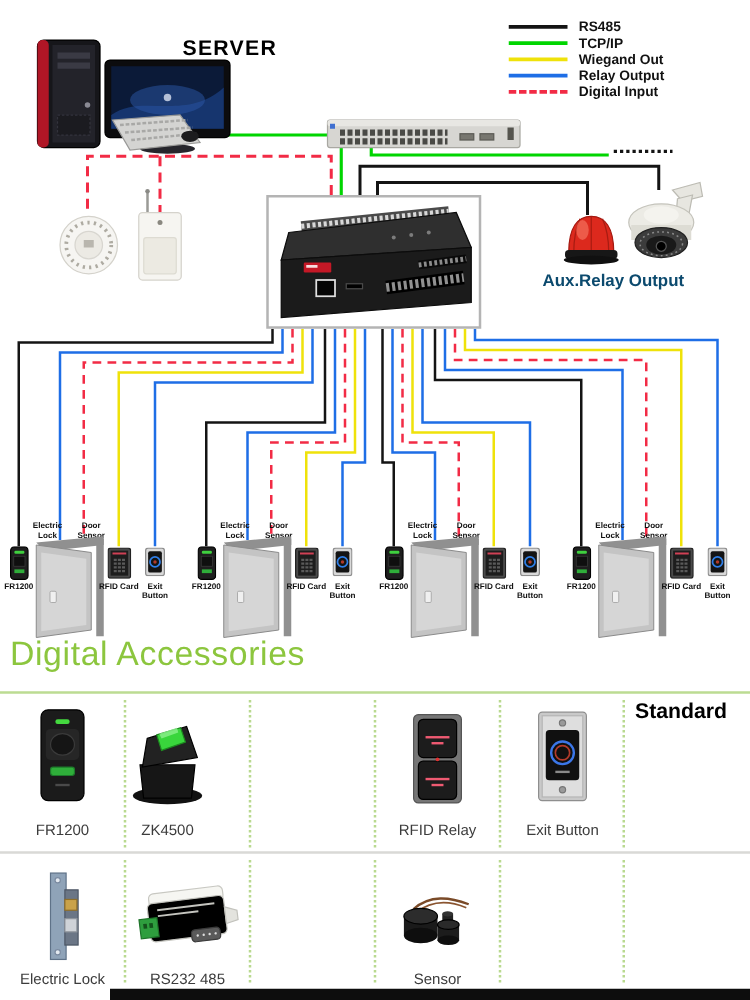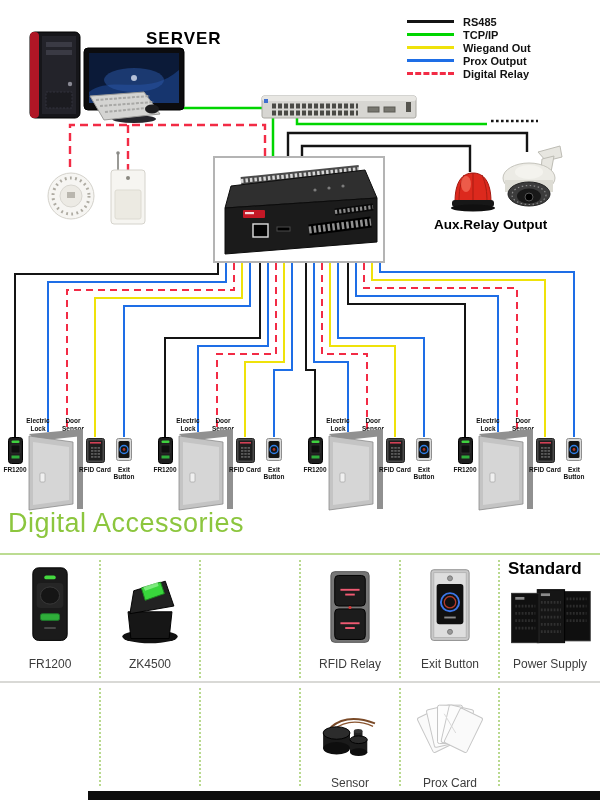--- a/index.html
+++ b/index.html
@@ -7,21 +7,21 @@
           font-family:"Liberation Sans",sans-serif;}
   .abs{position:absolute;}
   .wires{position:absolute;left:0;top:0;}
   
   .legend{position:absolute;left:407px;top:15px;}
   .leg-row{display:flex;align-items:center;height:13px;}
   .sw{display:inline-block;width:47px;height:0;border-top:3px solid #000;margin-right:9px;}
   .leg-lab{font-size:11px;font-weight:bold;color:#111;white-space:nowrap;}
   
   .server-lab{left:146px;top:29px;font-size:17px;font-weight:bold;letter-spacing:1px;color:#000;}
-  .aux-lab{left:434px;top:217px;font-size:13.5px;font-weight:bold;color:#000000;}
+  .aux-lab{left:434px;top:217px;font-size:13.5px;font-weight:bold;color:#0c4a6e;}
   
   .ctrl-box{left:213px;top:156px;width:172px;height:107px;background:#fff;border:2px solid #b4b4b4;box-sizing:border-box;}
   
   .door-group{position:absolute;top:415px;width:150px;height:102px;}
   .dcap{position:absolute;font-size:6.5px;font-weight:bold;color:#111;text-align:center;line-height:1.25;}
   .dev-lab{position:absolute;top:51px;font-size:6.5px;font-weight:bold;color:#111;text-align:center;width:34px;}
   
   .opt-head{left:8px;top:508px;font-size:27px;color:#8cc63e;font-weight:normal;letter-spacing:.5px;}
   .sec-topline{left:0;top:553px;width:600px;height:2px;background:#bcdc92;}
   .sec-midline{left:0;top:681px;width:600px;height:2px;background:#d9d9d6;}
@@ -106,26 +106,26 @@
     <span class="leg-lab">TCP/IP</span>
   </div>
 
   <div class="leg-row">
     <span class="sw" style="border-top-color: rgb(239, 226, 10);"></span>
     <span class="leg-lab">Wiegand Out</span>
   </div>
 
   <div class="leg-row">
     <span class="sw" style="border-top-color: rgb(30, 110, 230);"></span>
-    <span class="leg-lab">Prox Output</span>
+    <span class="leg-lab">Relay Output</span>
   </div>
 
   <div class="leg-row">
     <span class="sw" style="border-top-color: rgb(242, 43, 69); border-top-style: dashed;"></span>
-    <span class="leg-lab">Digital Relay</span>
+    <span class="leg-lab">Digital Input</span>
   </div>
 </div>
   </div>
 
   <div class="abs server-lab">SERVER</div>
 
   <svg class="abs" style="left:18px;top:22px" width="170" height="104" viewBox="0 0 170 104">
     <rect x="12" y="10" width="50" height="86" rx="5" fill="#16161a" stroke="#000"></rect>
     <rect x="12" y="10" width="9" height="86" rx="4" fill="#b01626"></rect>
     <rect x="24" y="14" width="34" height="78" fill="#23232a"></rect>
@@ -429,21 +429,21 @@
         <rect x="32" y="4" width="36" height="76" rx="6" fill="#1b1b1b" stroke="#000"></rect>
         <rect x="44" y="12" width="12" height="4" rx="2" fill="#44d93f"></rect>
         <rect x="36" y="20" width="28" height="26" rx="4" fill="#262626"></rect>
         <ellipse cx="50" cy="33" rx="10" ry="9" fill="#151515" stroke="#3a3a3a"></ellipse>
         <rect x="40" y="52" width="20" height="7" rx="2" fill="#2fae3a" stroke="#1d7a2a"></rect>
         <rect x="44" y="66" width="12" height="2" fill="#4a4a4a"></rect>
       </svg>
       <div class="cap">FR1200</div>
     </div>
 
-    <div class="cell" style="left:100px">
+    <div class="cell" style="left:84px">
       <svg class="art" viewBox="0 0 100 90">
         <ellipse cx="50" cy="76" rx="29" ry="7" fill="#111"></ellipse>
         <polygon points="27,50 73,50 70,78 30,78" fill="#161616" stroke="#000"></polygon>
         <polygon points="33,28 66,18 75,44 29,52" fill="#222" stroke="#000"></polygon>
         <polygon points="41,25 61,19 65,31 45,38" fill="#39d63c" stroke="#1d8a20"></polygon>
         <polygon points="43,24 58,19 59,23 45,28" fill="#8cf08c" opacity="0.8"></polygon>
       </svg>
       <div class="cap">ZK4500</div>
     </div>
 
@@ -469,79 +469,77 @@
         <circle cx="50" cy="15" r="2.6" fill="#9a9a9a" stroke="#777"></circle>
         <circle cx="50" cy="71" r="2.6" fill="#9a9a9a" stroke="#777"></circle>
         <rect x="36" y="21" width="28" height="42" rx="3" fill="#101010"></rect>
         <circle cx="50" cy="40" r="9.5" fill="none" stroke="#3b76e8" stroke-width="2"></circle>
         <circle cx="50" cy="40" r="6" fill="none" stroke="#b23a2a" stroke-width="1.4"></circle>
         <rect x="44" y="55" width="12" height="2" fill="#8a8a8a"></rect>
       </svg>
       <div class="cap">Exit Button</div>
     </div>
 
-    <div class="cell" style="left:500px">
-      <svg class="art small" viewBox="0 0 100 70">
-        <rect x="64" y="6" width="30" height="54" fill="#0f0f0f" stroke="#2e2e2e"></rect>
-        <path d="M68 14 H90 M68 22 H90 M68 30 H90 M68 38 H90" stroke="#2c2c2c" stroke-width="3" stroke-dasharray="2 1.5"></path>
-        <rect x="36" y="4" width="30" height="58" fill="#151515" stroke="#000"></rect>
-        <rect x="40" y="8" width="10" height="3" fill="#8a8a8a"></rect>
-        <path d="M40 18 H62 M40 26 H62 M40 34 H62 M40 42 H62 M40 50 H62" stroke="#303030" stroke-width="3" stroke-dasharray="2 1.5"></path>
-        <rect x="8" y="8" width="30" height="54" fill="#101010" stroke="#2a2a2a"></rect>
-        <rect x="12" y="12" width="10" height="3" fill="#8a8a8a"></rect>
-        <path d="M12 22 H34 M12 30 H34 M12 38 H34 M12 46 H34" stroke="#2c2c2c" stroke-width="3" stroke-dasharray="2 1.5"></path>
-      </svg>
-      <div class="cap">Power Supply</div>
-    </div>
   </div>
 
   <div class="abs sec-midline"></div>
 
   <div class="acc-row row2">
     <div class="vdiv" style="left:99px"></div>
       <div class="vdiv" style="left:199px"></div>
     <div class="vdiv" style="left:299px"></div>
       <div class="vdiv" style="left:399px"></div>
     <div class="vdiv" style="left:498px"></div>
 
-
+    <div class="cell" style="left:0">
+      <svg class="art" viewBox="0 0 100 80">
+        <rect x="40" y="4" width="13" height="72" fill="#8fa3b8" stroke="#5f7288"></rect>
+        <circle cx="46" cy="10" r="2.2" fill="#e3e9f0" stroke="#7a8aa0"></circle>
+        <circle cx="46" cy="70" r="2.2" fill="#e3e9f0" stroke="#7a8aa0"></circle>
+        <rect x="52" y="18" width="11" height="46" fill="#6b7686" stroke="#4c5664"></rect>
+        <rect x="52" y="26" width="10" height="9" fill="#c9a24a" stroke="#8f6e2a"></rect>
+        <rect x="52" y="42" width="10" height="11" fill="#cfd3d8" stroke="#8e949c"></rect>
+      </svg>
+      <div class="cap">Electric Lock</div>
+    </div>
+
+    <div class="cell" style="left:100px">
+      <svg class="art" viewBox="0 0 100 80">
+        <g transform="rotate(-7 50 44)">
+          <rect x="20" y="18" width="62" height="12" rx="4" fill="#f6f6f2" stroke="#c8c8c2"></rect>
+          <rect x="18" y="26" width="64" height="32" rx="4" fill="#ececе8" stroke="#c2c2bc"></rect>
+          <path d="M26 32 H74 M26 37 H60" stroke="#c5c5bf" stroke-width="1.5"></path>
+          <rect x="10" y="38" width="15" height="16" fill="#2e9e3e" stroke="#1d7229"></rect>
+          <rect x="13" y="42" width="3" height="4" fill="#14521c"></rect>
+            <rect x="18" y="42" width="3" height="4" fill="#14521c"></rect>
+          <rect x="52" y="52" width="24" height="10" rx="3" fill="#5a5a5a" stroke="#3a3a3a"></rect>
+          <circle cx="57" cy="57" r="1" fill="#ddd"></circle>
+            <circle cx="62" cy="57" r="1" fill="#ddd"></circle>
+            <circle cx="67" cy="57" r="1" fill="#ddd"></circle>
+            <circle cx="72" cy="57" r="1" fill="#ddd"></circle>
+          <polygon points="82,36 92,40 92,48 82,50" fill="#e3e3de" stroke="#c2c2bc"></polygon>
+        </g>
+      </svg>
+      <div class="cap">RS232 485</div>
+    </div>
 
 
     <div class="cell" style="left:300px">
       <svg class="art" viewBox="0 0 100 80">
         <path d="M30 34 C44 22 60 24 76 30" stroke="#7a4a28" stroke-width="2" fill="none"></path>
         <path d="M32 37 C46 26 60 27 74 33" stroke="#8a5530" stroke-width="1.4" fill="none"></path>
         <rect x="22" y="40" width="28" height="16" fill="#1a1a1a"></rect>
         <ellipse cx="36" cy="40" rx="14" ry="6.5" fill="#2c2c2c" stroke="#000"></ellipse>
         <ellipse cx="36" cy="56" rx="14" ry="6.5" fill="#0e0e0e"></ellipse>
         <rect x="54" y="38" width="9" height="9" fill="#222"></rect>
         <ellipse cx="58.5" cy="38" rx="4.5" ry="2.2" fill="#333"></ellipse>
         <rect x="50" y="47" width="18" height="13" fill="#1c1c1c"></rect>
         <ellipse cx="59" cy="47" rx="9" ry="4" fill="#2a2a2a" stroke="#000"></ellipse>
         <ellipse cx="59" cy="60" rx="9" ry="4" fill="#0e0e0e"></ellipse>
       </svg>
       <div class="cap">Sensor</div>
     </div>
 
-    <div class="cell" style="left:400px">
-      <svg class="art" viewBox="0 0 100 80">
-        <g transform="rotate(-26 50 66)">
-            <rect x="37" y="14" width="26" height="40" rx="2" fill="#fafafa" stroke="#c6c6c6"></rect>
-          </g>
-        <g transform="rotate(-13 50 66)">
-            <rect x="37" y="12" width="26" height="40" rx="2" fill="#fcfcfc" stroke="#c6c6c6"></rect>
-          </g>
-        <rect x="37" y="11" width="26" height="40" rx="2" fill="#fdfdfd" stroke="#c2c2c2"></rect>
-        <g transform="rotate(13 50 66)">
-            <rect x="37" y="12" width="26" height="40" rx="2" fill="#fcfcfc" stroke="#c6c6c6"></rect>
-          </g>
-        <g transform="rotate(26 50 66)">
-            <rect x="37" y="14" width="26" height="40" rx="2" fill="#fafafa" stroke="#c6c6c6"></rect>
-          </g>
-        <path d="M44 20 L56 40" stroke="#d8d8d8" stroke-width="1"></path>
-      </svg>
-      <div class="cap">Prox Card</div>
-    </div>
 
   </div>
 
   <div class="abs bottom-bar"></div>
 </div>
 
 </body></html>

